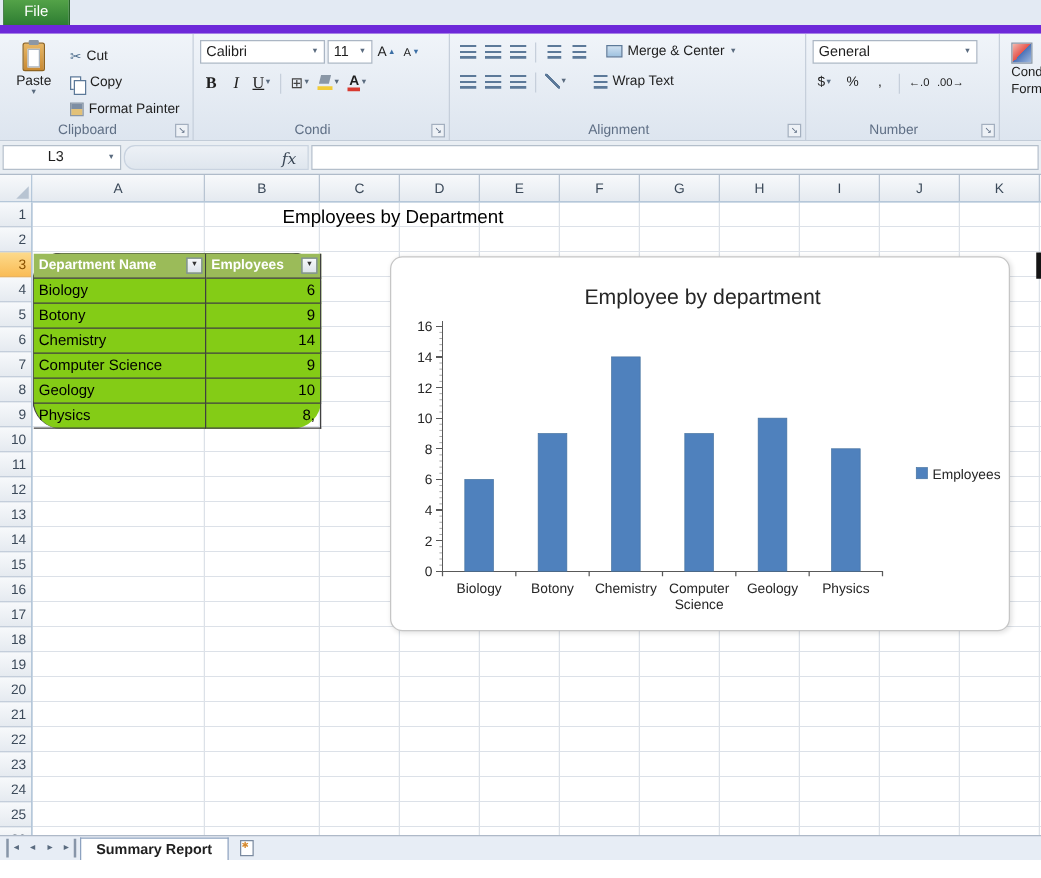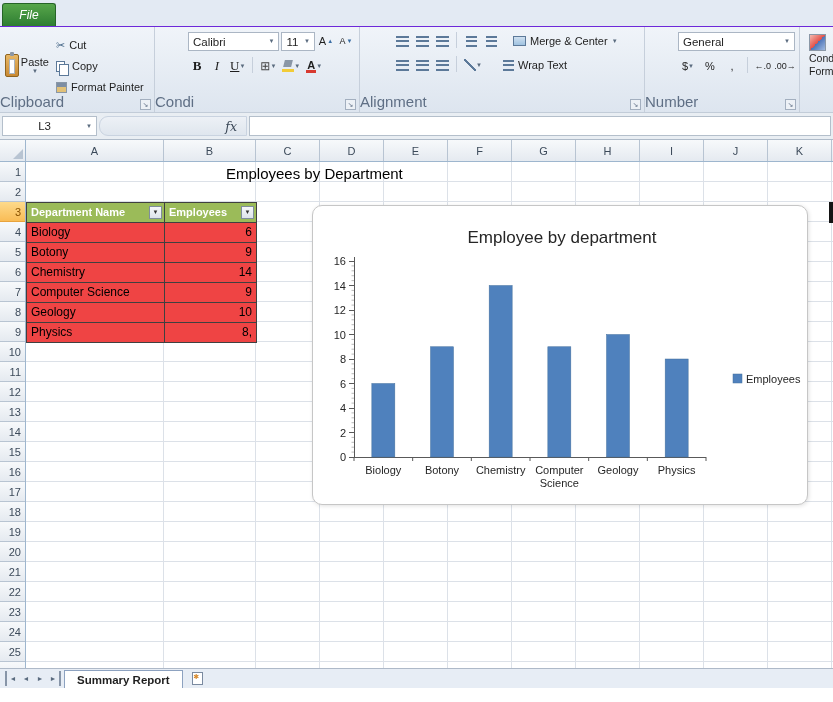--- a/index.html
+++ b/index.html
@@ -2,52 +2,52 @@
 <html><head>
 <meta charset="utf-8">
 <style>
   html,body{margin:0;padding:0;background:#fff;}
   *{box-sizing:border-box;}
   body{font-family:"Liberation Sans",sans-serif;}
   .app{position:relative;width:833px;height:702px;overflow:hidden;background:#fff;}
 
   
   .tabs-bar{position:absolute;left:0;top:0;width:833px;height:27px;background:#E3EAF3;
-    border-bottom:1px solid #6d28d9;display:flex;align-items:flex-end;font-style:italic;}
+    border-bottom:7px solid #6d28d9;display:flex;align-items:flex-end;}
   .file-btn{height:23px;width:54px;margin:0 2px;border-radius:3px 3px 0 0;
     background:linear-gradient(#57A64A,#2E7D32);color:#fff;font-size:12px;
     display:flex;align-items:center;justify-content:center;border:1px solid #266427;border-bottom:none;}
   .tab{height:23px;line-height:22px;padding:0 12px;font-size:11.5px;color:#2F3B4B;cursor:default;}
   .tab.active{background:linear-gradient(#FDFEFF,#F0F4F9);border:1px solid #B9C6D8;border-bottom:1px solid #F0F4F9;
     border-radius:2px 2px 0 0;position:relative;z-index:2;color:#1F2937;}
 
   
   .ribbon{position:absolute;left:0;top:27px;width:833px;height:86px;
     background:linear-gradient(#F0F4F9,#DDE5EF);border-bottom:1px solid #C2CCD8;
     display:flex;overflow:hidden;}
   .rgroup{position:relative;height:100%;border-right:1px solid #C6CFDB;padding:5px 4px 16px 5px;}
-  .rg-label{position:absolute;bottom:2px;left:0;right:14px;text-align:left;font-size:15px;color:#5F6F85;}
+  .rg-label{position:absolute;bottom:2px;left:0;right:14px;text-align:center;font-size:11px;color:#5F6F85;}
   .launcher{position:absolute;bottom:2px;right:3px;width:11px;height:11px;border:1px solid #A3AFBF;
     font-size:7px;line-height:9px;text-align:center;color:#5F6F85;background:#EDF1F6;}
   .g-clip{width:155px;display:flex;gap:4px;}
-  .bigbtn{width:44px;display:flex;flex-direction:row;align-items:center;gap:2px;padding-top:2px;}
+  .bigbtn{width:44px;display:flex;flex-direction:column;align-items:center;gap:2px;padding-top:2px;}
   .bb-label{font-size:11px;color:#1E1E1E;display:flex;flex-direction:column;align-items:center;line-height:12px;}
   .clip{width:18px;height:23px;background:linear-gradient(#E8B765,#C98A33);border:1px solid #8F6420;border-radius:2px;position:relative;}
   .clip::before{content:'';position:absolute;left:3px;top:4px;right:3px;bottom:2px;background:#fff;border:1px solid #AAB4BF;}
   .clip::after{content:'';position:absolute;left:4px;top:-3px;right:4px;height:4px;background:#8C97A5;border-radius:1px;}
   .scol{display:flex;flex-direction:column;gap:3px;padding-top:4px;}
   .sbtn{display:flex;align-items:center;gap:4px;font-size:11px;color:#1E1E1E;height:18px;padding:0 3px;white-space:nowrap;}
   .ic-scissors{color:#4A6A8A;font-size:11px;}
   .ic-copy{width:9px;height:11px;border:1px solid #5C7999;background:#fff;position:relative;margin-right:3px;}
   .ic-copy::after{content:'';position:absolute;left:2px;top:2px;width:8px;height:10px;border:1px solid #5C7999;background:#fff;}
   .ic-brush{width:11px;height:11px;background:linear-gradient(to bottom,#7D8EA3 0 4px,#E2C178 4px 11px);border:1px solid #8A97A6;}
   .dd{font-size:6px;color:#5A6B7F;line-height:7px;}
 
   .g-font{width:205px;display:flex;flex-direction:column;gap:6px;}
-  .frow{display:flex;align-items:flex-start;gap:2px;margin-left:28px;}
+  .frow{display:flex;align-items:flex-end;gap:2px;}
   .combo{background:#fff;border:1px solid #ABB6C4;height:19px;display:flex;align-items:center;
     font-size:11.5px;color:#1E1E1E;padding:0 4px;}
   .combo .dd{margin-left:auto;padding-left:4px;}
   .c-name{width:100px;}.c-size{width:36px;}
   .tbtn{min-width:18px;height:18px;display:flex;align-items:center;justify-content:center;
     font-size:11px;color:#1E1E1E;border-radius:2px;padding:0 2px;}
   .tiny{font-size:6px;color:#3A6EA5;margin-left:1px;}
   .serif{font-family:"Liberation Serif",serif;font-size:13px;}
   .b{font-weight:bold;}.i{font-style:italic;}.u{text-decoration:underline;}
   .ic-borders{font-size:12px;color:#444;line-height:12px;}
@@ -97,21 +97,21 @@
   .row-headers{position:absolute;left:0;top:22px;bottom:0;width:26px;background:#EDF1F5;border-right:1px solid #9EB6CE;overflow:hidden;}
   .row-h{height:20px;border-bottom:1px solid #B8C4D2;background:linear-gradient(#F7F9FB,#E5EAF0);
     display:flex;align-items:center;justify-content:flex-end;padding-right:4px;font-size:11px;color:#3C4A5A;}
   .row-h.sel{background:linear-gradient(#FDDA8B,#F9BC56);color:#8A5200;border-bottom-color:#E8A33D;}
   .grid-body{position:absolute;left:26px;top:22px;right:0;bottom:0;
     background:repeating-linear-gradient(to bottom,#FFFFFF 0 19px,#DCE1E8 19px 20px);}
   .vline{position:absolute;top:0;bottom:0;width:1px;background:#DCE1E8;}
   .cell-title{position:absolute;left:226px;top:24px;height:20px;line-height:20px;font-size:15px;color:#000;white-space:nowrap;}
 
   
-  #xtable{position:absolute;left:26px;top:62px;background:#ef4444;border-top:1px solid #404040;border-left:1px solid #404040;}
+  #xtable{position:absolute;left:26px;top:62px;background:#84cc16;border-top:1px solid #404040;border-left:1px solid #404040;border-radius:23px;}
   .trow{display:flex;}
   .th-cell{position:relative;height:20px;background:#9BBB59;color:#fff;font-weight:bold;font-size:11px;
     line-height:19px;padding-left:4px;border-right:1px solid #404040;border-bottom:1px solid #404040;white-space:nowrap;overflow:hidden;}
   .filter-btn{position:absolute;right:2px;top:3px;width:13px;height:13px;background:linear-gradient(#F6F8FA,#DDE3EA);
     border:1px solid #7F8D9C;font-size:6px;line-height:11px;text-align:center;color:#333;font-weight:normal;}
   .td-cell{height:20px;font-size:12px;line-height:19px;padding:0 4px;border-right:1px solid #404040;border-bottom:1px solid #404040;
     color:#000;white-space:nowrap;overflow:hidden;}
   .td-cell.num{text-align:right;}
 
   

